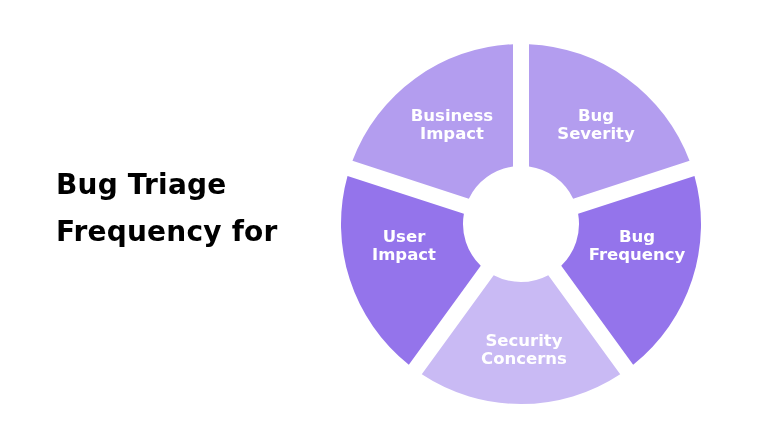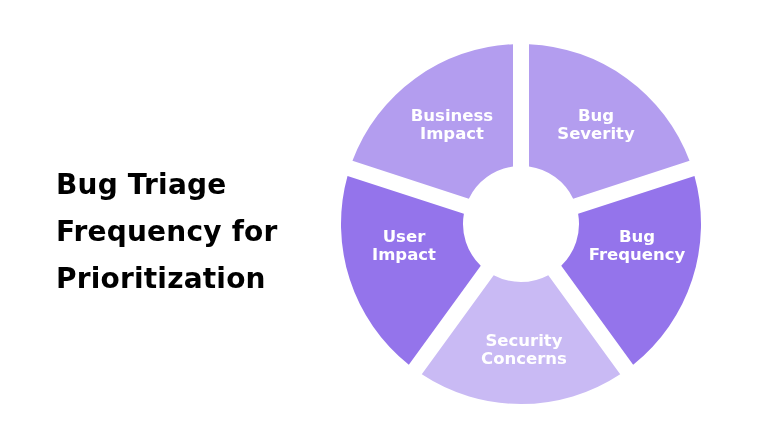--- a/index.html
+++ b/index.html
@@ -8,21 +8,20 @@
   .title span{display:block;}
   svg.wheel{position:absolute;left:0;top:0;}
   .seg-label{font-family:"DejaVu Sans","Liberation Sans",sans-serif;font-weight:bold;font-size:16.5px;fill:#ffffff;}
 </style>
 </head>
 <body>
 
 <h1 class="title">
   <span>Bug Triage</span>
   <span>Frequency for</span>
-  <span>Prioritization</span>
 </h1>
 
 <svg class="wheel" width="768" height="448" viewBox="0 0 768 448">
   <g id="segments">
       <g>
         <path d="M352.45,160.82 A180,180 0 0 1 513.00,44.18 L513.00,166.55 A58,58 0 0 0 468.84,198.64 Z" fill="#B39DEF"></path>
         <text class="seg-label" text-anchor="middle"><tspan x="452" y="121">Business</tspan><tspan x="452" y="139">Impact</tspan></text>
       </g>
       <g>
         <path d="M529.00,44.18 A180,180 0 0 1 689.55,160.82 L573.16,198.64 A58,58 0 0 0 529.00,166.55 Z" fill="#B39DEF"></path>

